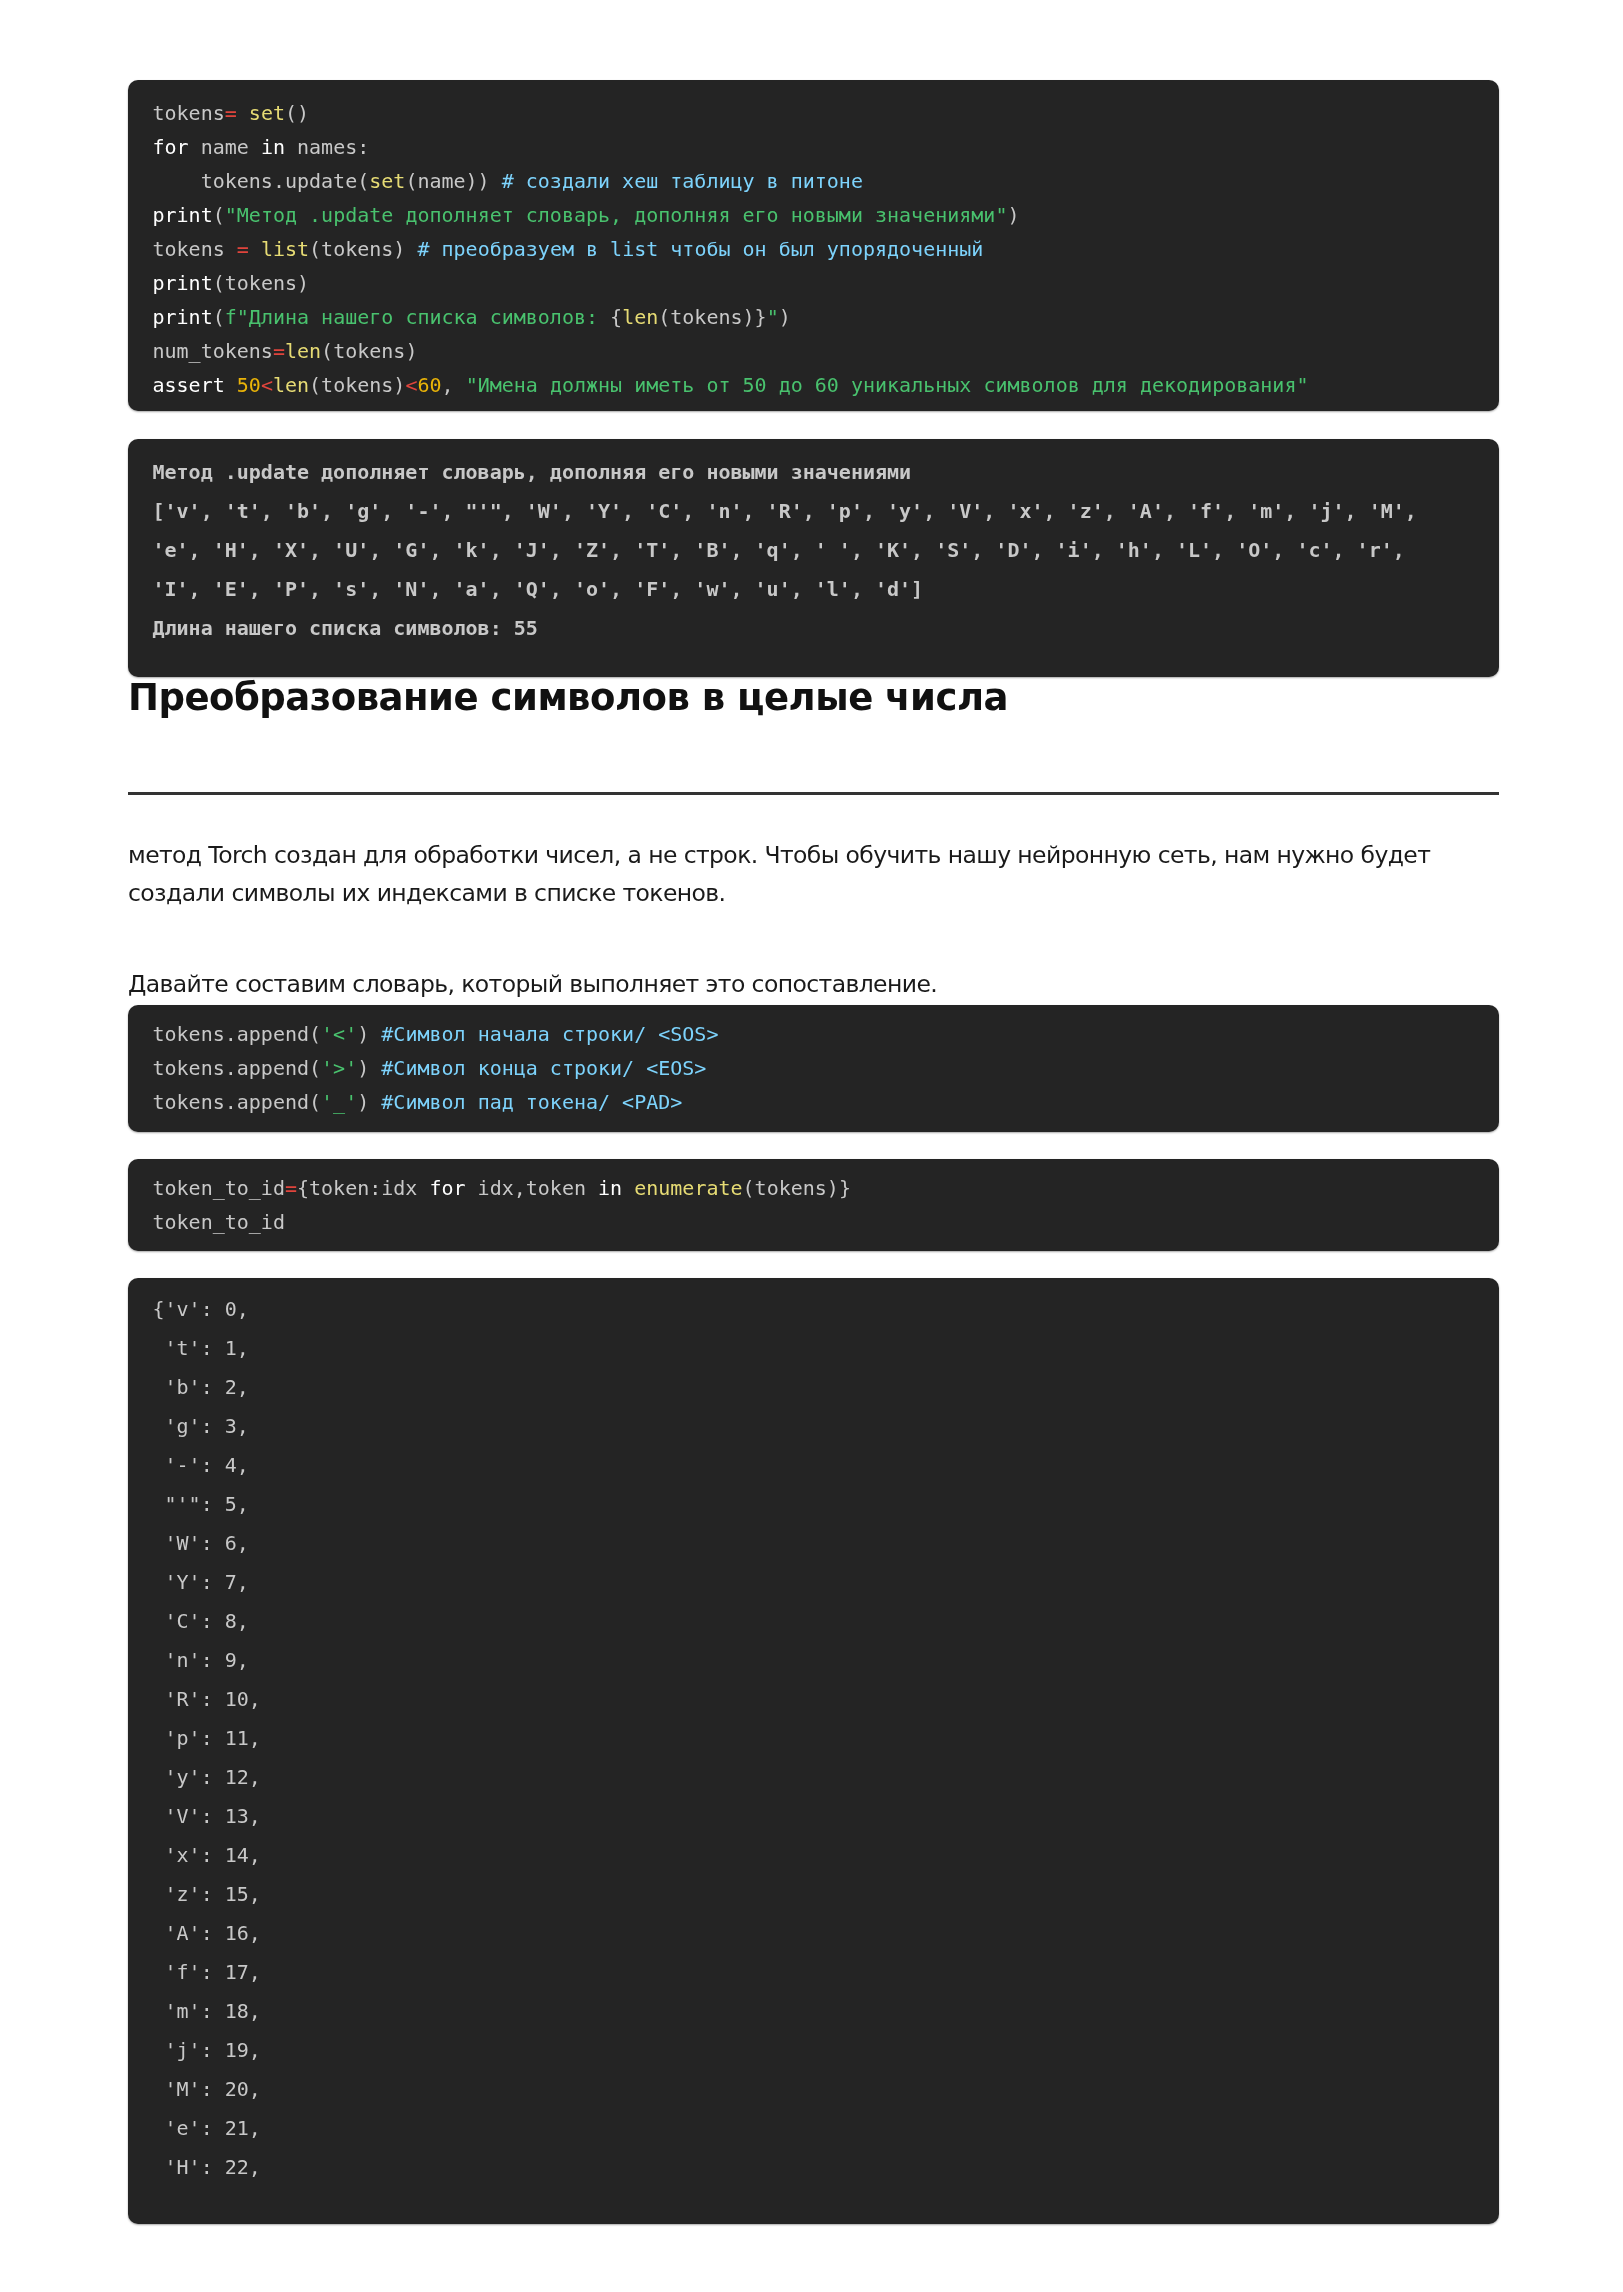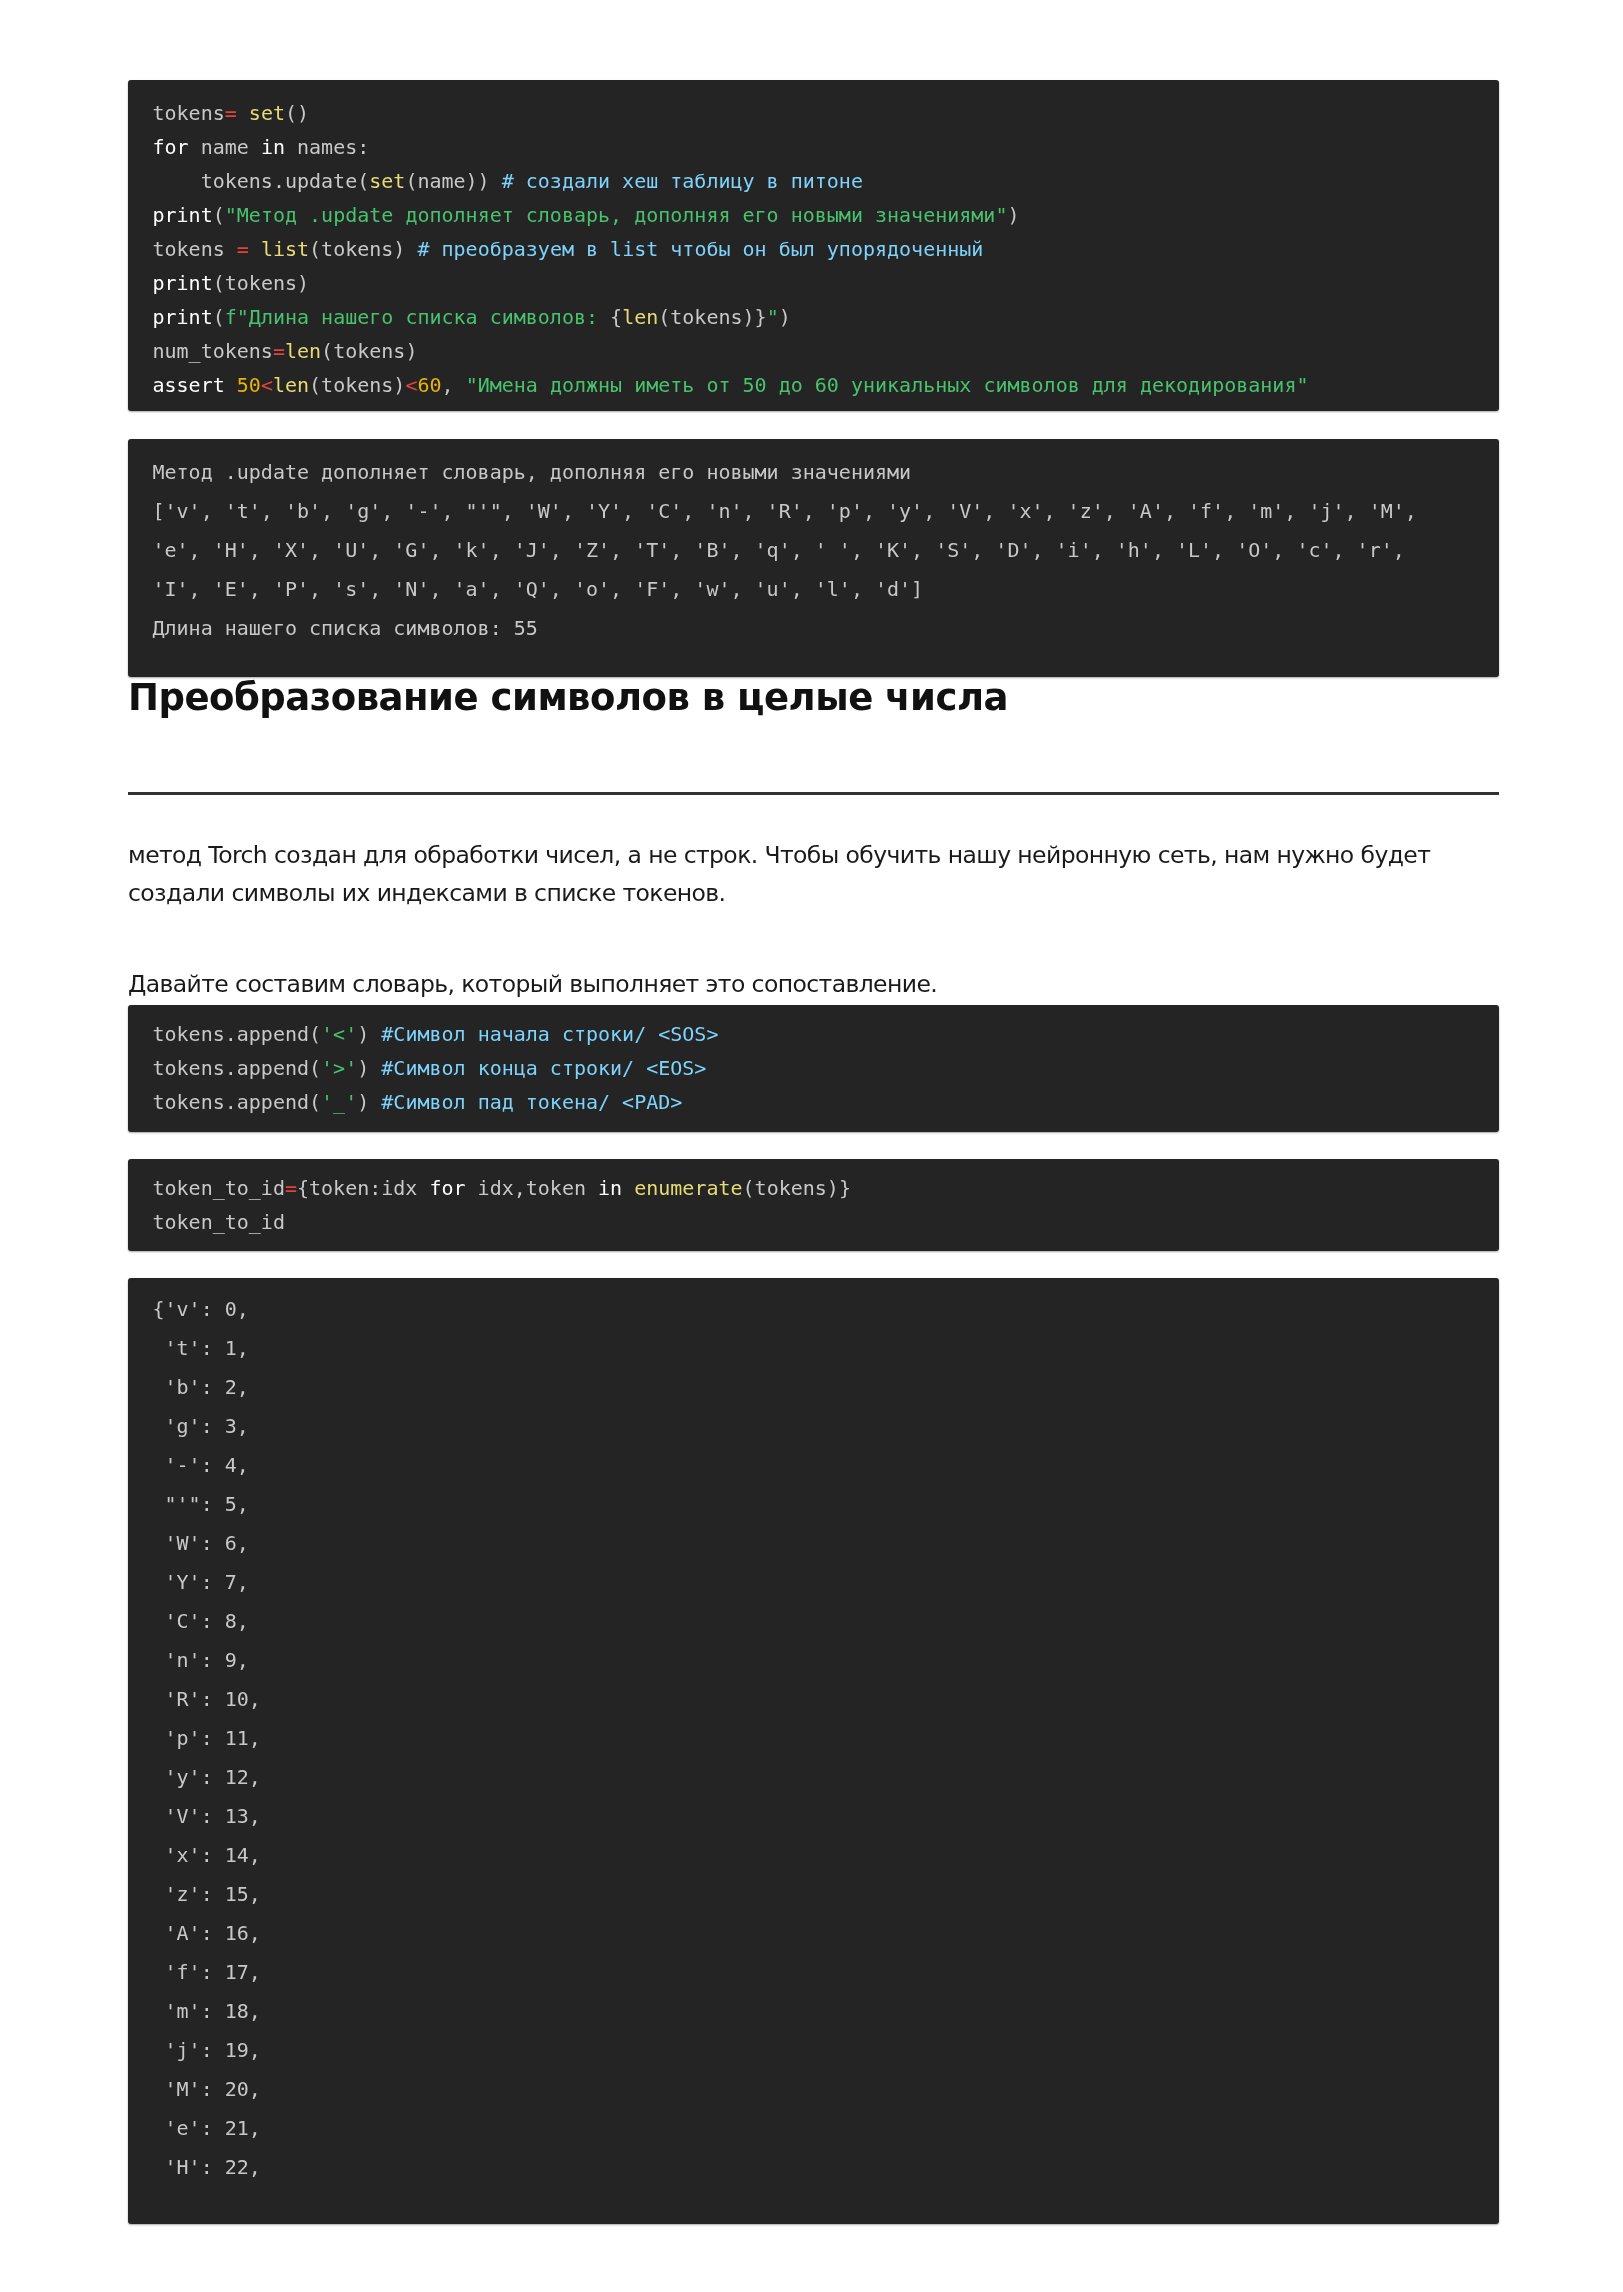--- a/index.html
+++ b/index.html
@@ -1,33 +1,33 @@
 <!DOCTYPE html>
 <html><head>
 <meta charset="utf-8">
 <style>
   html, body { margin: 0; padding: 0; background: #ffffff; }
   body { width: 1623px; height: 2293px; position: relative; overflow: hidden; font-family: "DejaVu Sans", sans-serif; }
   .page { position: absolute; left: 128px; width: 1371px; top: 0; }
   .code {
     background: #242424;
-    border-radius: 3px;
+    border-radius: 10px;
     box-shadow: 0 1px 2px rgba(0,0,0,0.35);
     padding: 17.6px 24.5px 17.6px 24.5px;
     font-family: "DejaVu Sans Mono", monospace;
     font-size: 20px;
     line-height: 34px;
     color: #c8c8c8;
     white-space: pre;
     box-sizing: border-box;
     overflow: hidden;
   }
   .out { line-height: 39px; padding-top: 13.7px; padding-bottom: 21.6px; }
   .line { display: block; height: 34px; }
-  .out .line { height: 39px; }
+  .out .line { height: 39px; font-weight: bold; }
   .dict .line { height: 39px; }
   .kw { color: #ffffff; }
   .fn { color: #e6db74; }
   .op { color: #e0443c; }
   .str { color: #49c26e; }
   .com { color: #7dd3fc; }
   .num { color: #eab308; }
   .plain { color: #c8c8c8; }
   h2 {
     font-family: "DejaVu Sans", sans-serif;

